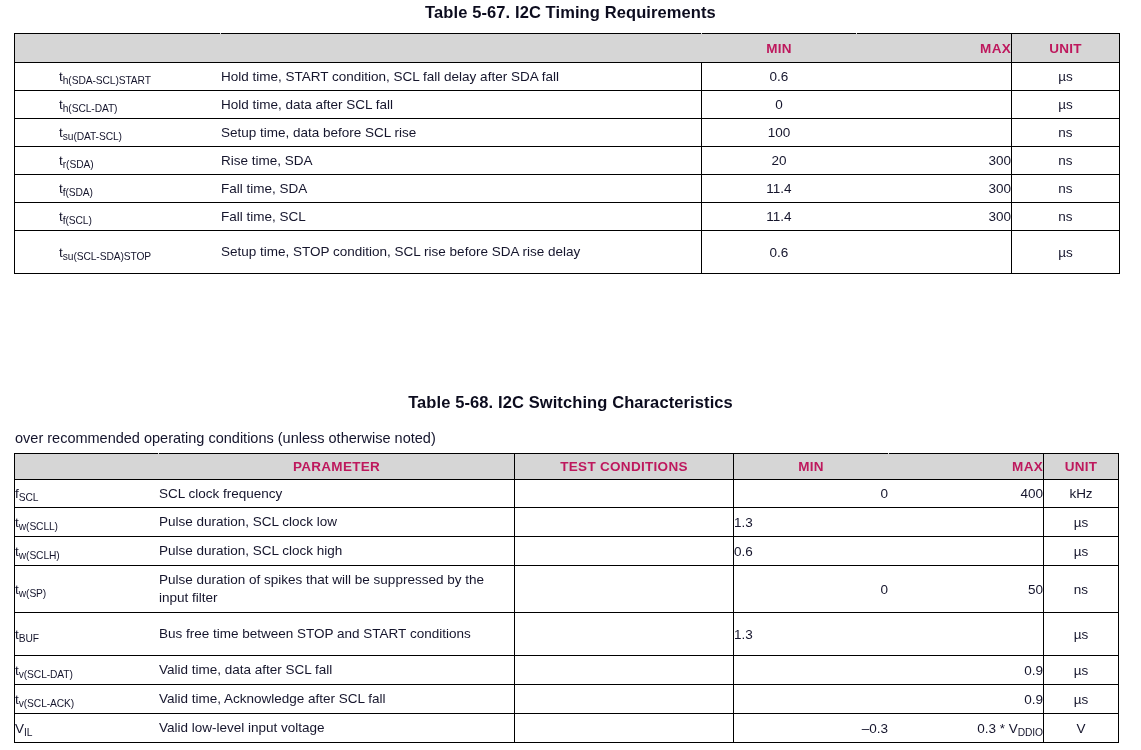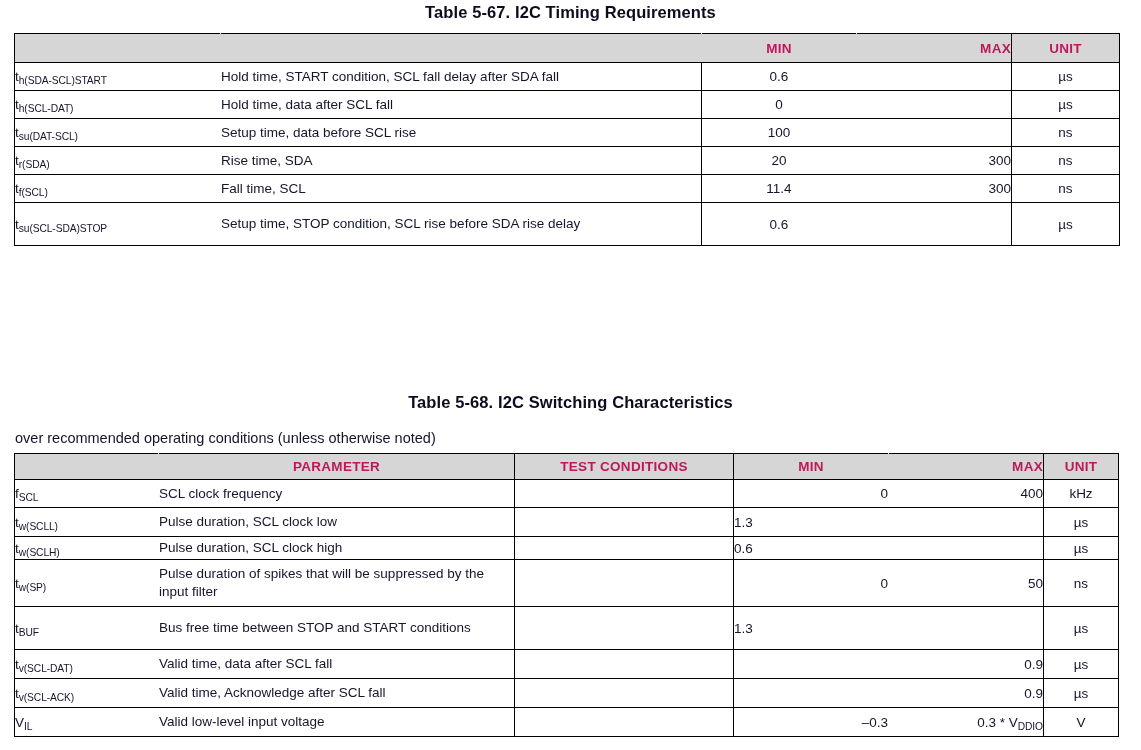--- a/index.html
+++ b/index.html
@@ -102,21 +102,21 @@
   #table-5-67 col.c-desc  { width: 481px; }
   #table-5-67 col.c-min   { width: 155px; }
   #table-5-67 col.c-max   { width: 155px; }
   #table-5-67 col.c-unit  { width: 108px; }
 
   #table-5-67 thead th.h-blank { border-right-color: #d6d6d6; }
   #table-5-67 thead th.h-min   { border-left-color: #d6d6d6; border-right-color:#d6d6d6; }
   #table-5-67 thead th.h-max   { border-left-color: #d6d6d6; }
 
   
-  #table-5-67 tbody td.sym { border-right-color: #ffffff; }
+  #table-5-67 tbody td.sym { border-right-color: #ffffff; padding-left: 44px; }
   #table-5-67 tbody td.desc { border-left-color: #ffffff; }
   
   #table-5-67 tbody td.vmin { border-right-color: #ffffff; }
   #table-5-67 tbody td.vmax { border-left-color: #ffffff; }
 
   
   #table-5-68 {
     left: 14px;
     top: 453px;
     width: 1104px;
@@ -191,20 +191,27 @@
 
       <tr style="height:28px">
         <td class="sym"><span>t</span><sub>r(SDA)</sub></td>
         <td class="desc">Rise time, SDA</td>
         <td class="vmin ctr">20</td>
         <td class="vmax rgt cell-pad-r">300</td>
         <td class="ctr">ns</td>
       </tr>
 
 
+      <tr style="height:28px">
+        <td class="sym"><span>t</span><sub>f(SDA)</sub></td>
+        <td class="desc">Fall time, SDA</td>
+        <td class="vmin ctr">11.4</td>
+        <td class="vmax rgt cell-pad-r">300</td>
+        <td class="ctr">ns</td>
+      </tr>
 
       <tr style="height:28px">
         <td class="sym"><span>t</span><sub>f(SCL)</sub></td>
         <td class="desc">Fall time, SCL</td>
         <td class="vmin ctr">11.4</td>
         <td class="vmax rgt cell-pad-r">300</td>
         <td class="ctr">ns</td>
       </tr>
 
       <tr style="height:43px">
@@ -253,21 +260,21 @@
 
       <tr style="height:29px">
         <td class="sym"><span>t</span><sub>w(SCLL)</sub></td>
         <td class="desc">Pulse duration, SCL clock low</td>
         <td class="ctr"></td>
         <td class="vmin lft cell-pad-l">1.3</td>
         <td class="vmax rgt cell-pad-r"></td>
         <td class="ctr">µs</td>
       </tr>
 
-      <tr style="height:23px">
+      <tr style="height:29px">
         <td class="sym"><span>t</span><sub>w(SCLH)</sub></td>
         <td class="desc">Pulse duration, SCL clock high</td>
         <td class="ctr"></td>
         <td class="vmin lft cell-pad-l">0.6</td>
         <td class="vmax rgt cell-pad-r"></td>
         <td class="ctr">µs</td>
       </tr>
 
       <tr style="height:47px">
         <td class="sym"><span>t</span><sub>w(SP)</sub></td>

